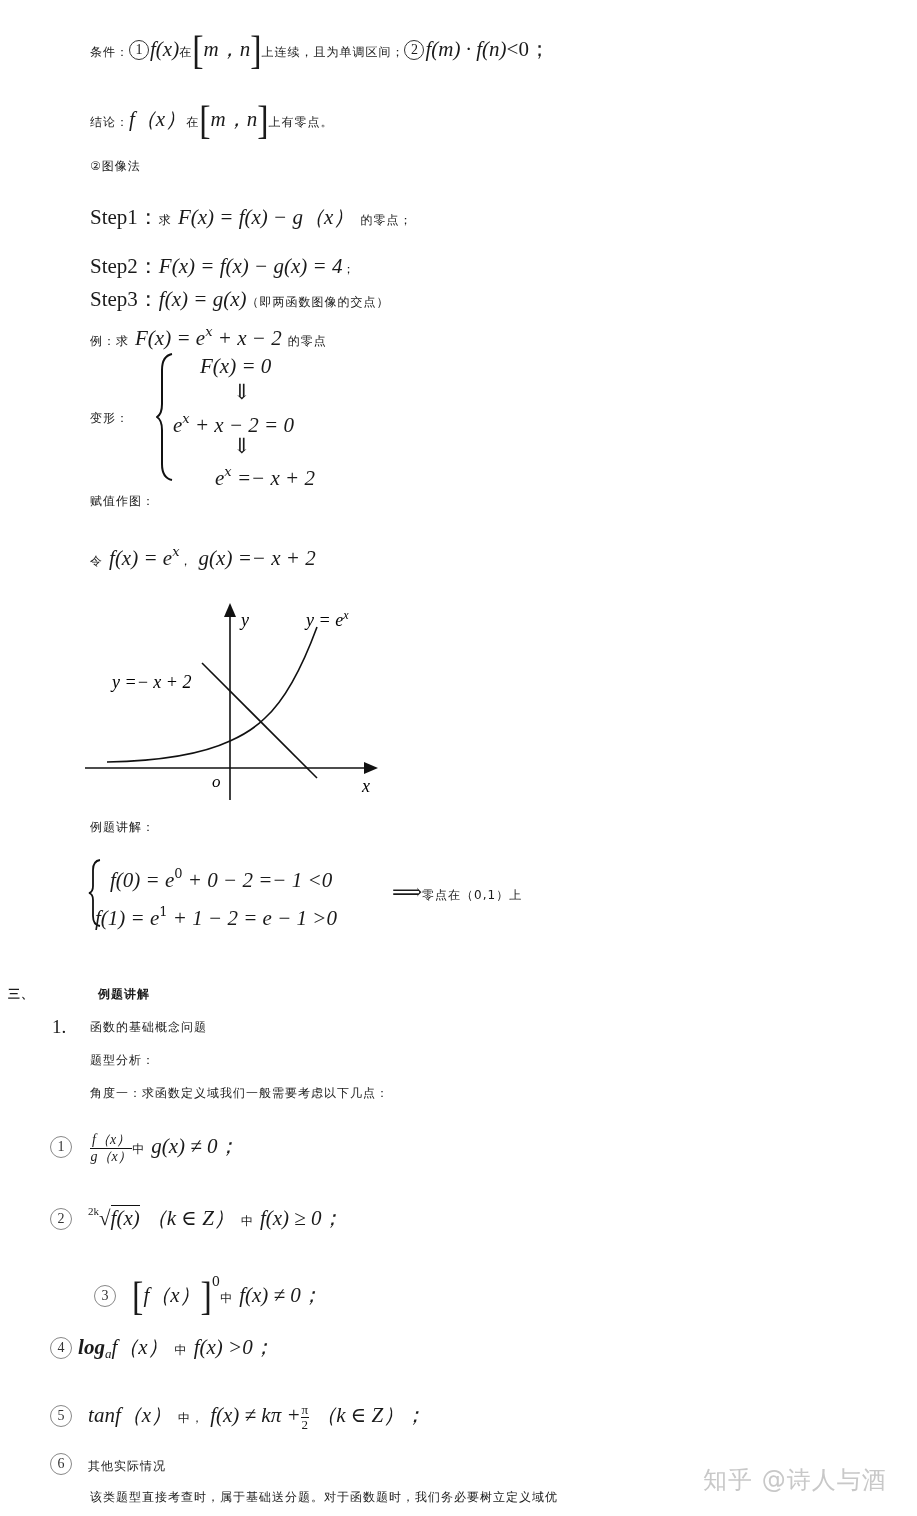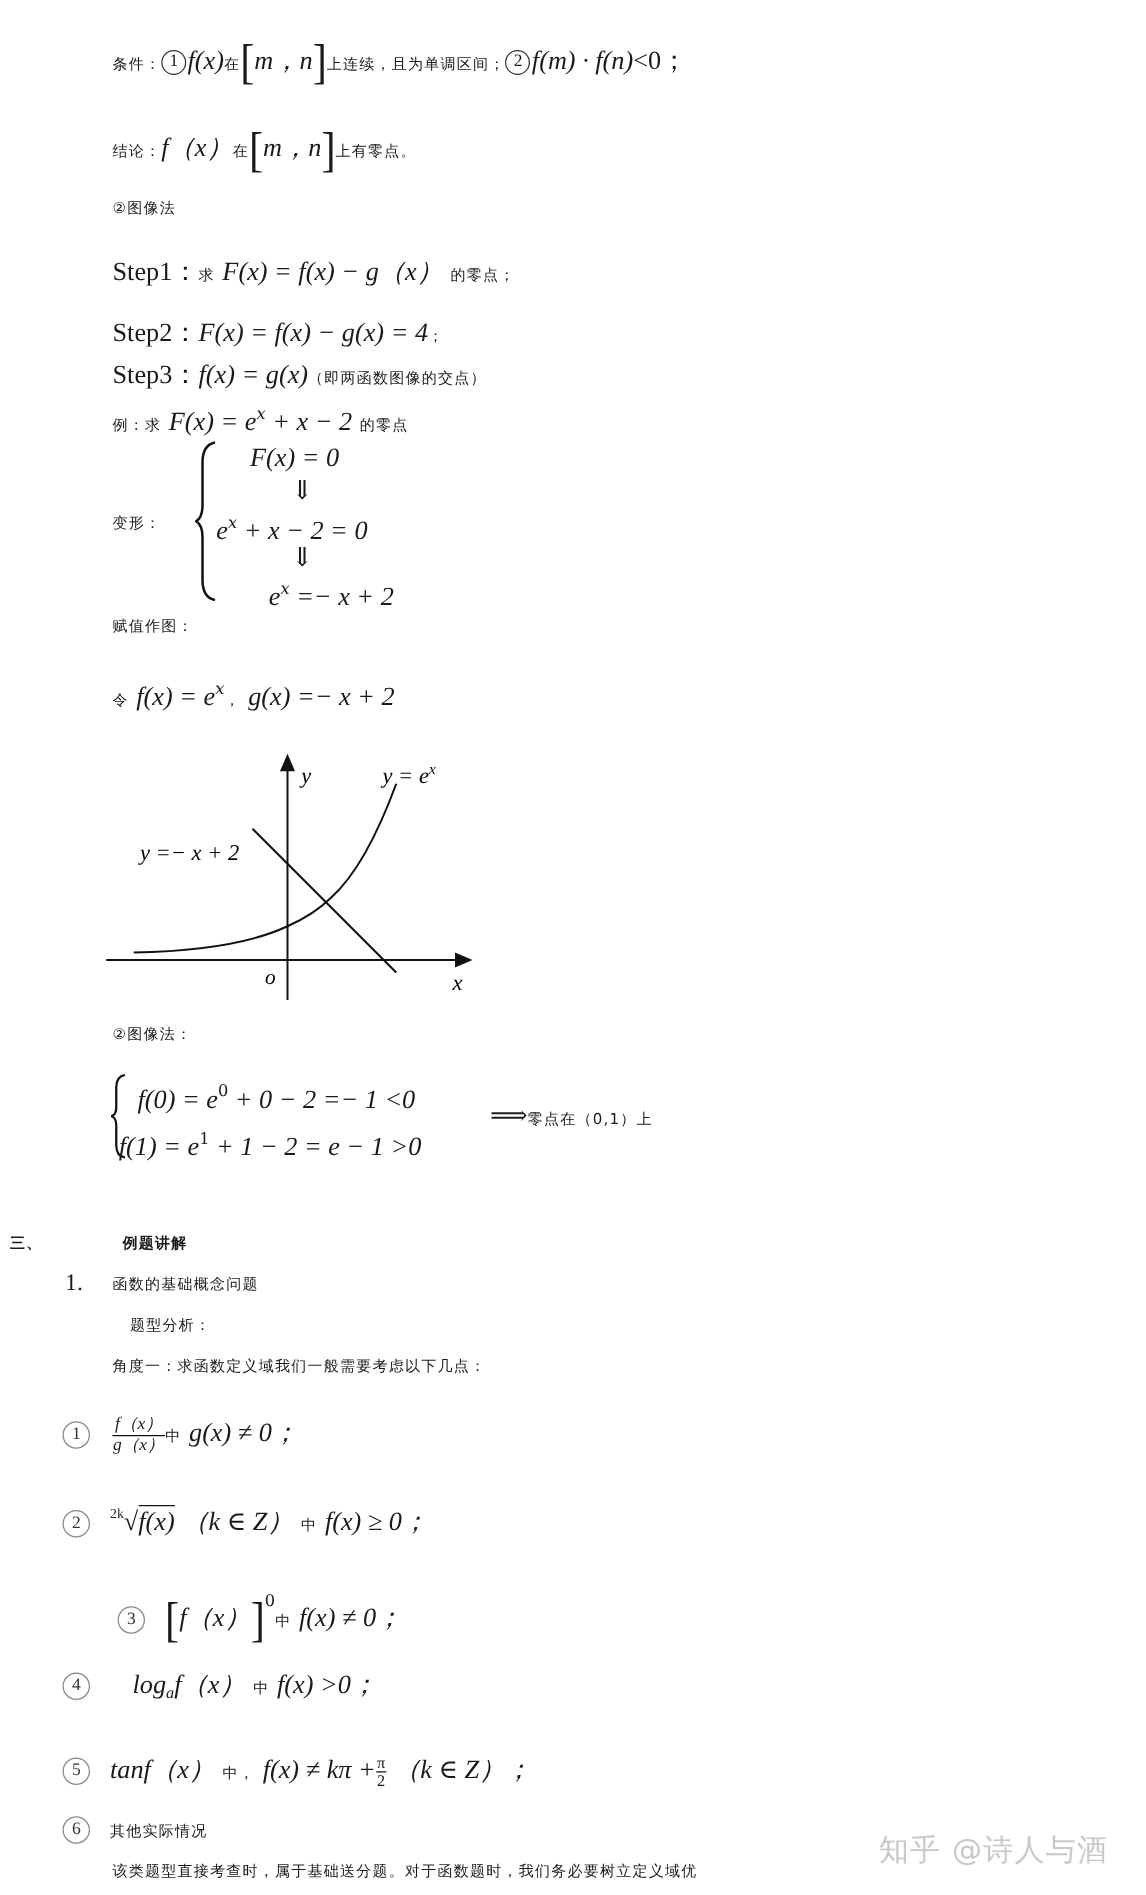--- a/index.html
+++ b/index.html
@@ -76,55 +76,55 @@
   <path d="M107 762 C160 761 200 755 230 741 C248 733 258 725 265 718 C285 700 303 665 317 627" fill="none" stroke="#111" stroke-width="1.6"></path>
 
   <line x1="202" y1="663" x2="317" y2="778" stroke="#111" stroke-width="1.6"></line>
   <text x="241" y="626" font-size="18">y</text>
   <text x="362" y="792" font-size="18">x</text>
   <text x="212" y="787" font-size="17">o</text>
   <text x="306" y="626" font-size="18"><tspan>y = e</tspan><tspan dy="-7" font-size="12">x</tspan></text>
   <text x="112" y="688" font-size="18">y =− x + 2</text>
 </svg>
 
-<div class="line cjk" style="left:90px; top:815px;">②图像法：</div>
+<div class="line cjk" style="left:90px; top:815px;">例题讲解：</div>
 
 <svg style="position:absolute; left:88px; top:858px;" width="14" height="70" viewBox="0 0 14 70">
   <path d="M12 2 Q5 3 5 12 L5 28 Q5 34 1 35 Q5 36 5 42 L5 58 Q5 67 12 68" fill="none" stroke="#111" stroke-width="1.8"></path>
 </svg>
 <div class="line" style="left:110px; top:862px;"><span class="m">f(0) = e</span><span class="sup-u">0</span><span class="m"> + 0 − 2 =− 1 &lt;0</span></div>
 <div class="line" style="left:95px; top:900px;"><span class="m">f(1) = e</span><span class="sup-u">1</span><span class="m"> + 1 − 2 = e − 1 &gt;0</span></div>
 <div class="line" style="left:392px; top:880px;"><span class="mu">⟹</span><span class="cjk">零点在（0,1）上</span></div>
 
 <div class="line cjk bold" style="left:8px; top:982px;">三、</div>
 <div class="line cjk bold" style="left:98px; top:982px;">例题讲解</div>
 
 <div class="line mu" style="left:52px; top:1015px; font-size:19px;">1.</div>
 <div class="line cjk" style="left:90px; top:1015px;">函数的基础概念问题</div>
-<div class="line cjk" style="left:104px; top:1048px;">题型分析：</div>
+<div class="line cjk" style="left:90px; top:1048px;">题型分析：</div>
 <div class="line cjk" style="left:90px; top:1081px;">角度一：求函数定义域我们一般需要考虑以下几点：</div>
 
 <div class="line" style="left:50px; top:1124px; height:44px; line-height:44px;">
   <span class="circ">1</span>
   <span class="frac" style="margin-left:12px;"><div class="num">f（x）</div><div>g（x）</div></span><span class="cjk">中</span> <span class="m">g(x) ≠ 0；</span>
 </div>
 
 <div class="line" style="left:50px; top:1199px;">
   <span class="circ">2</span>
   <span style="margin-left:10px; font-size:11px; vertical-align:10px; font-family:'Liberation Serif',serif;">2k</span><span class="mu">√</span><span class="m" style="border-top:1.5px solid #111;">f(x)</span> <span class="m">（k ∈ Z）</span> <span class="cjk">中</span> <span class="m">f(x) ≥ 0；</span>
 </div>
 
 <div class="line" style="left:50px; top:1270px;margin-left:44px;">
   <span class="circ">3</span>
   <span class="big-bracket" style="margin-left:10px;">[</span><span class="m">f（x）</span><span class="big-bracket">]</span><span class="sup-u" style="vertical-align:16px;">0</span><span class="cjk">中</span> <span class="m">f(x) ≠ 0；</span>
 </div>
 
 <div class="line" style="left:50px; top:1335px;">
   <span class="circ">4</span>
-  <span class="m" style="margin-left:28px;">log</span><span class="m" style="font-size:13px; vertical-align:-4px;">a</span><span class="m">f（x）</span> <span class="cjk">中</span> <span class="m">f(x) &gt;0；</span>
+  <span class="m" style="margin-left:0;font-weight:bold;">log</span><span class="m" style="font-size:13px; vertical-align:-4px;">a</span><span class="m">f（x）</span> <span class="cjk">中</span> <span class="m">f(x) &gt;0；</span>
 </div>
 
 <div class="line" style="left:50px; top:1400px; height:30px; line-height:30px;">
   <span class="circ">5</span>
   <span class="m" style="margin-left:10px;">tanf（x）</span> <span class="cjk">中，</span> <span class="m">f(x) ≠ kπ +</span><span class="frac-s"><div class="num">π</div><div>2</div></span> <span class="m">（k ∈ Z）；</span>
 </div>
 
 <div class="line" style="left:50px; top:1451px;">
   <span class="circ">6</span>
   <span class="cjk" style="margin-left:10px;">其他实际情况</span>

